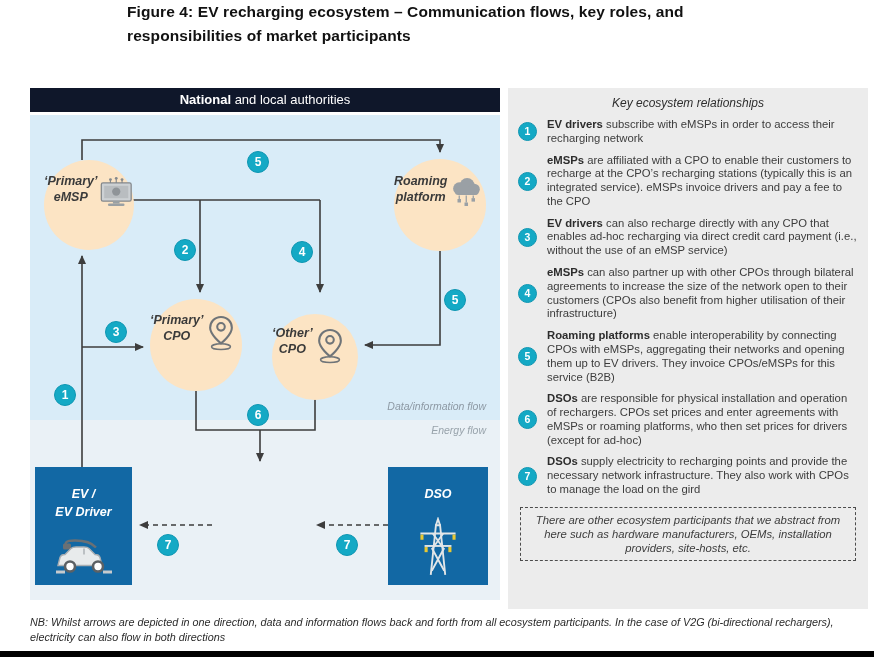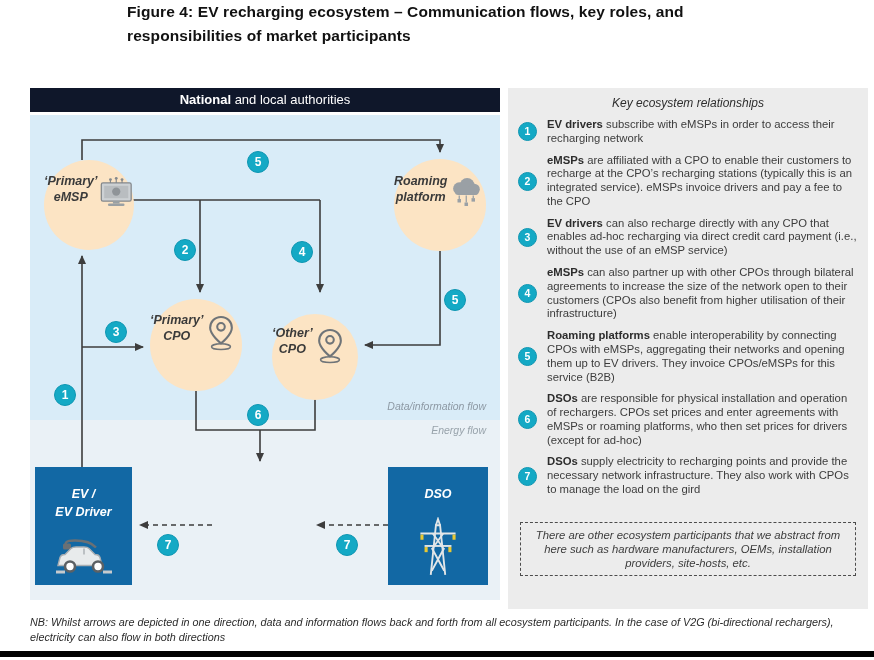--- a/index.html
+++ b/index.html
@@ -63,21 +63,21 @@
   .kpanel { position:absolute; left:508px; top:88px; width:360px; height:521px;
     background:#ececec; padding:7px 10px 6px 10px; }
   .kp-title { text-align:center; font-weight:normal; font-style:italic; font-size:12px;
     color:#2e2e2e; margin:1px 0 8px 0; }
   .kr-item { display:flex; align-items:center; margin-bottom:8px; }
   .kr-badge { flex:0 0 19px; width:19px; height:19px; border-radius:50%; background:#14a9c5;
     border:1px solid #0f96b2; color:#fff; font-weight:bold; font-size:10.5px;
     text-align:center; line-height:17px; margin-right:10px; }
   .kr-text { font-size:11.3px; line-height:1.22; color:#3c3c3c; }
   .kr-text b { color:#2d2d2d; }
-  .kp-note { margin:25px 2px 0 2px; border:1.5px dashed #4c4c4c; padding:5px 7px;
+  .kp-note { margin:10px 2px 0 2px; border:1.5px dashed #4c4c4c; padding:5px 7px;
     font-style:italic; font-size:11.3px; line-height:1.25; color:#3c3c3c; text-align:center; }
 
   
   .footnote { position:absolute; left:30px; top:615px; width:812px; font-style:italic;
     font-size:10.8px; line-height:1.35; color:#2b2b2b; }
   .bottom-rule { position:absolute; left:0; top:651px; width:874px; height:6px; background:#000; }
 </style>
 </head>
 <body>
 

